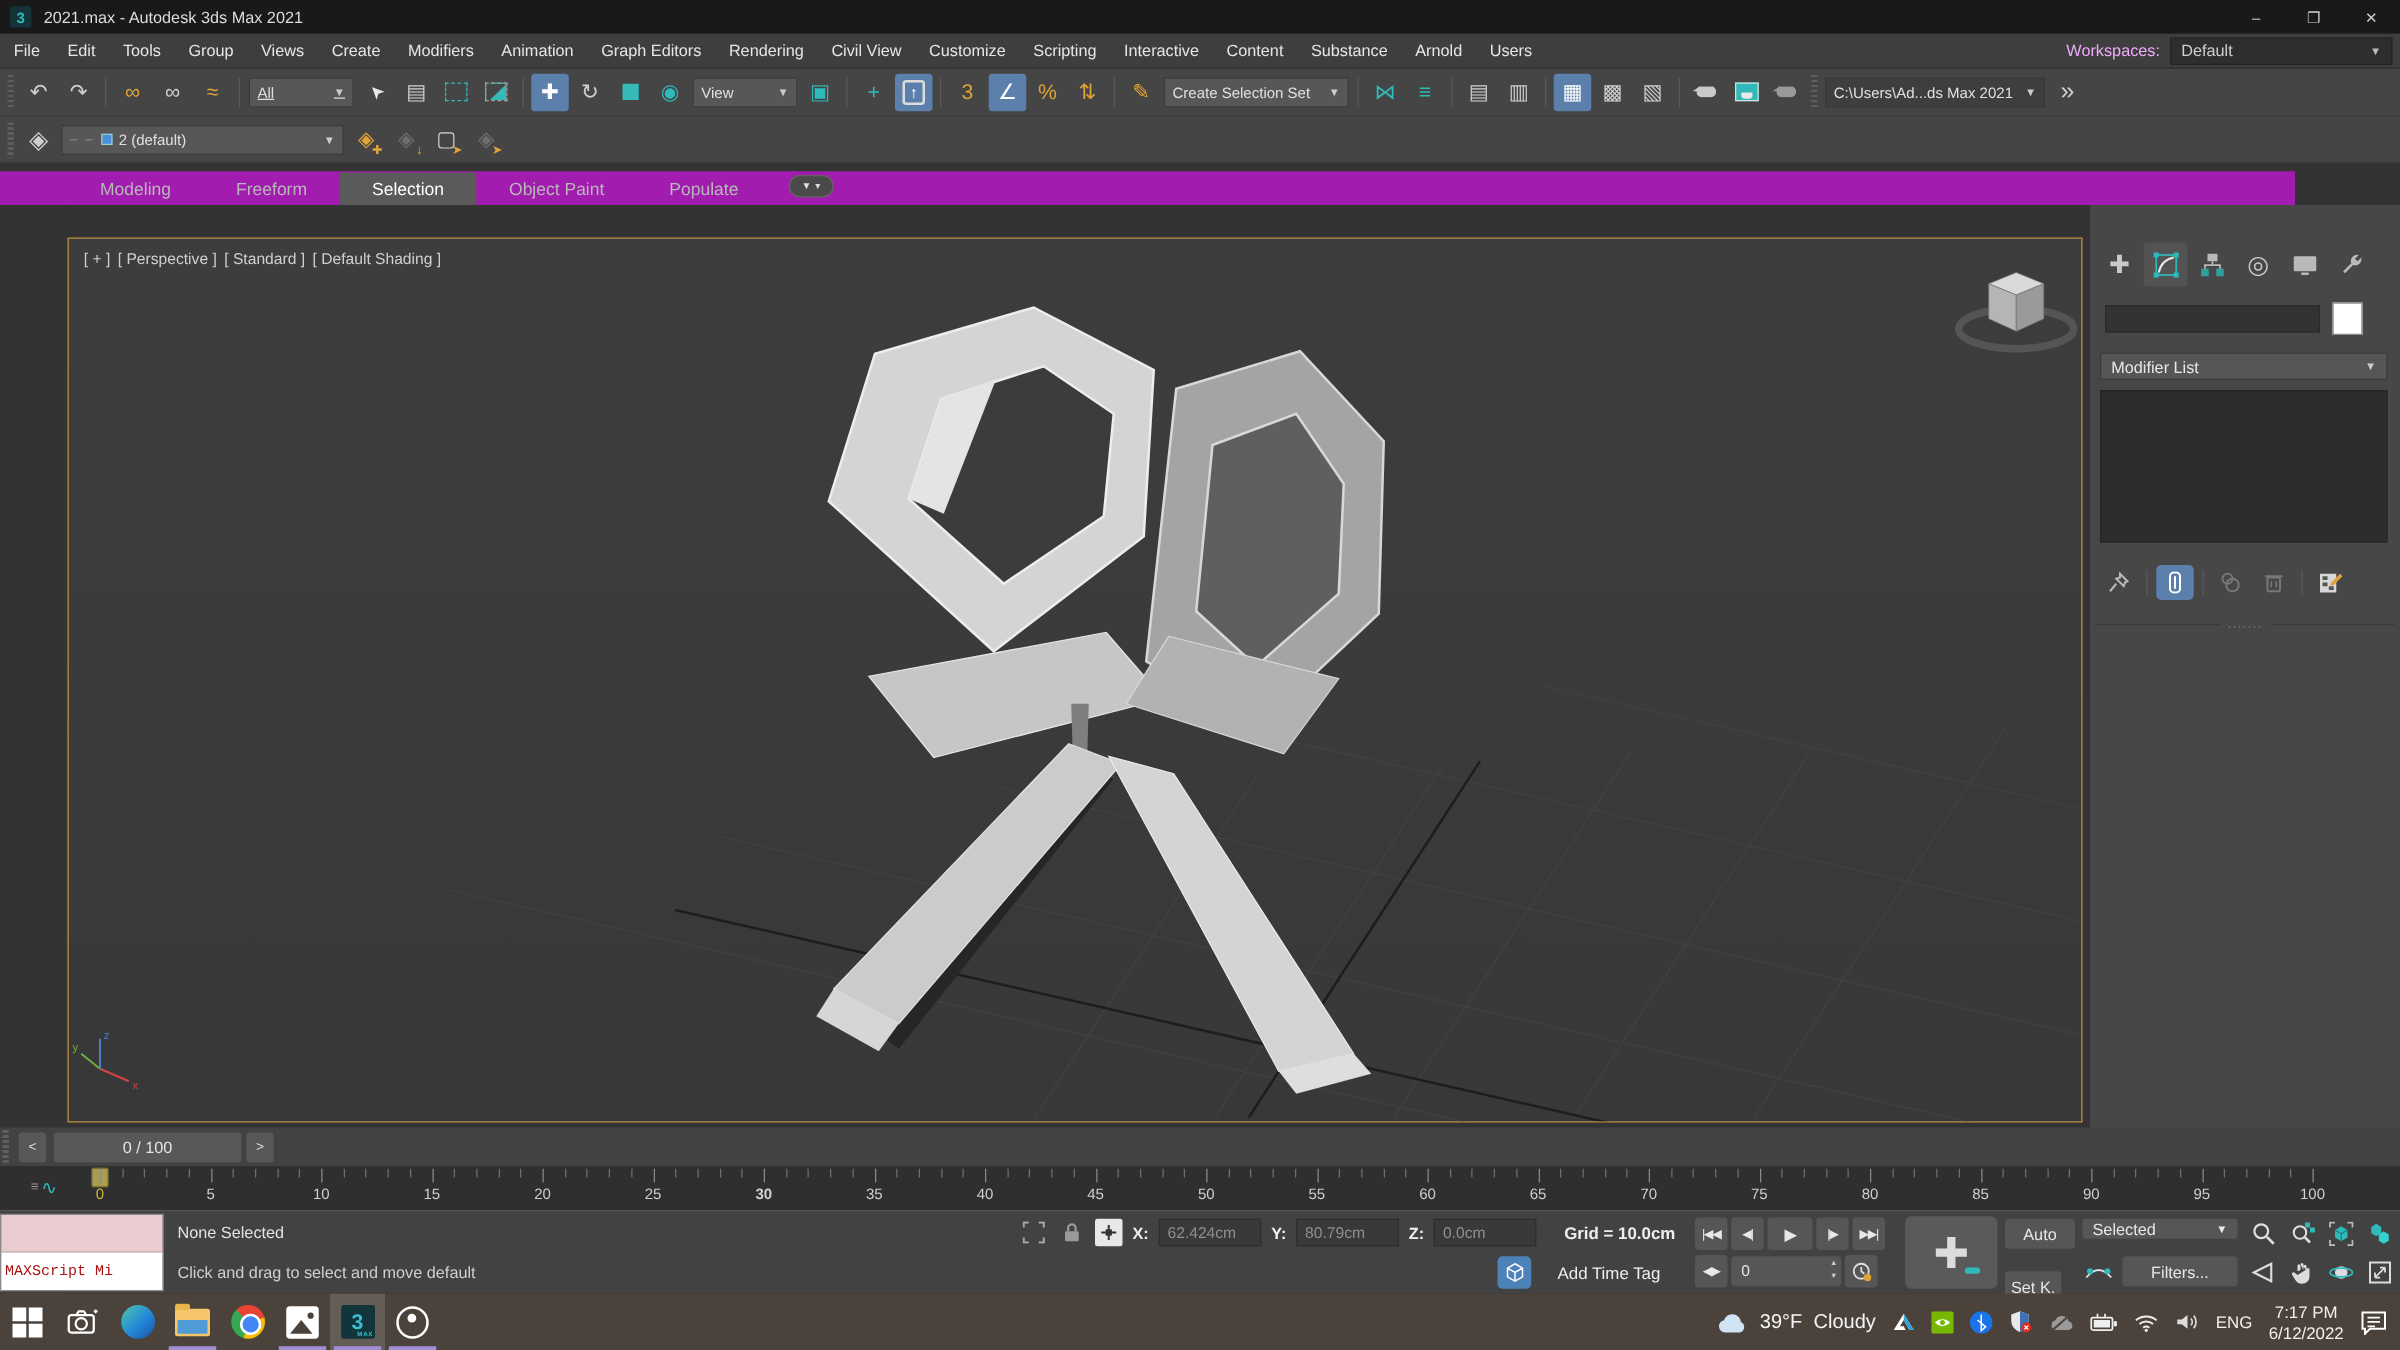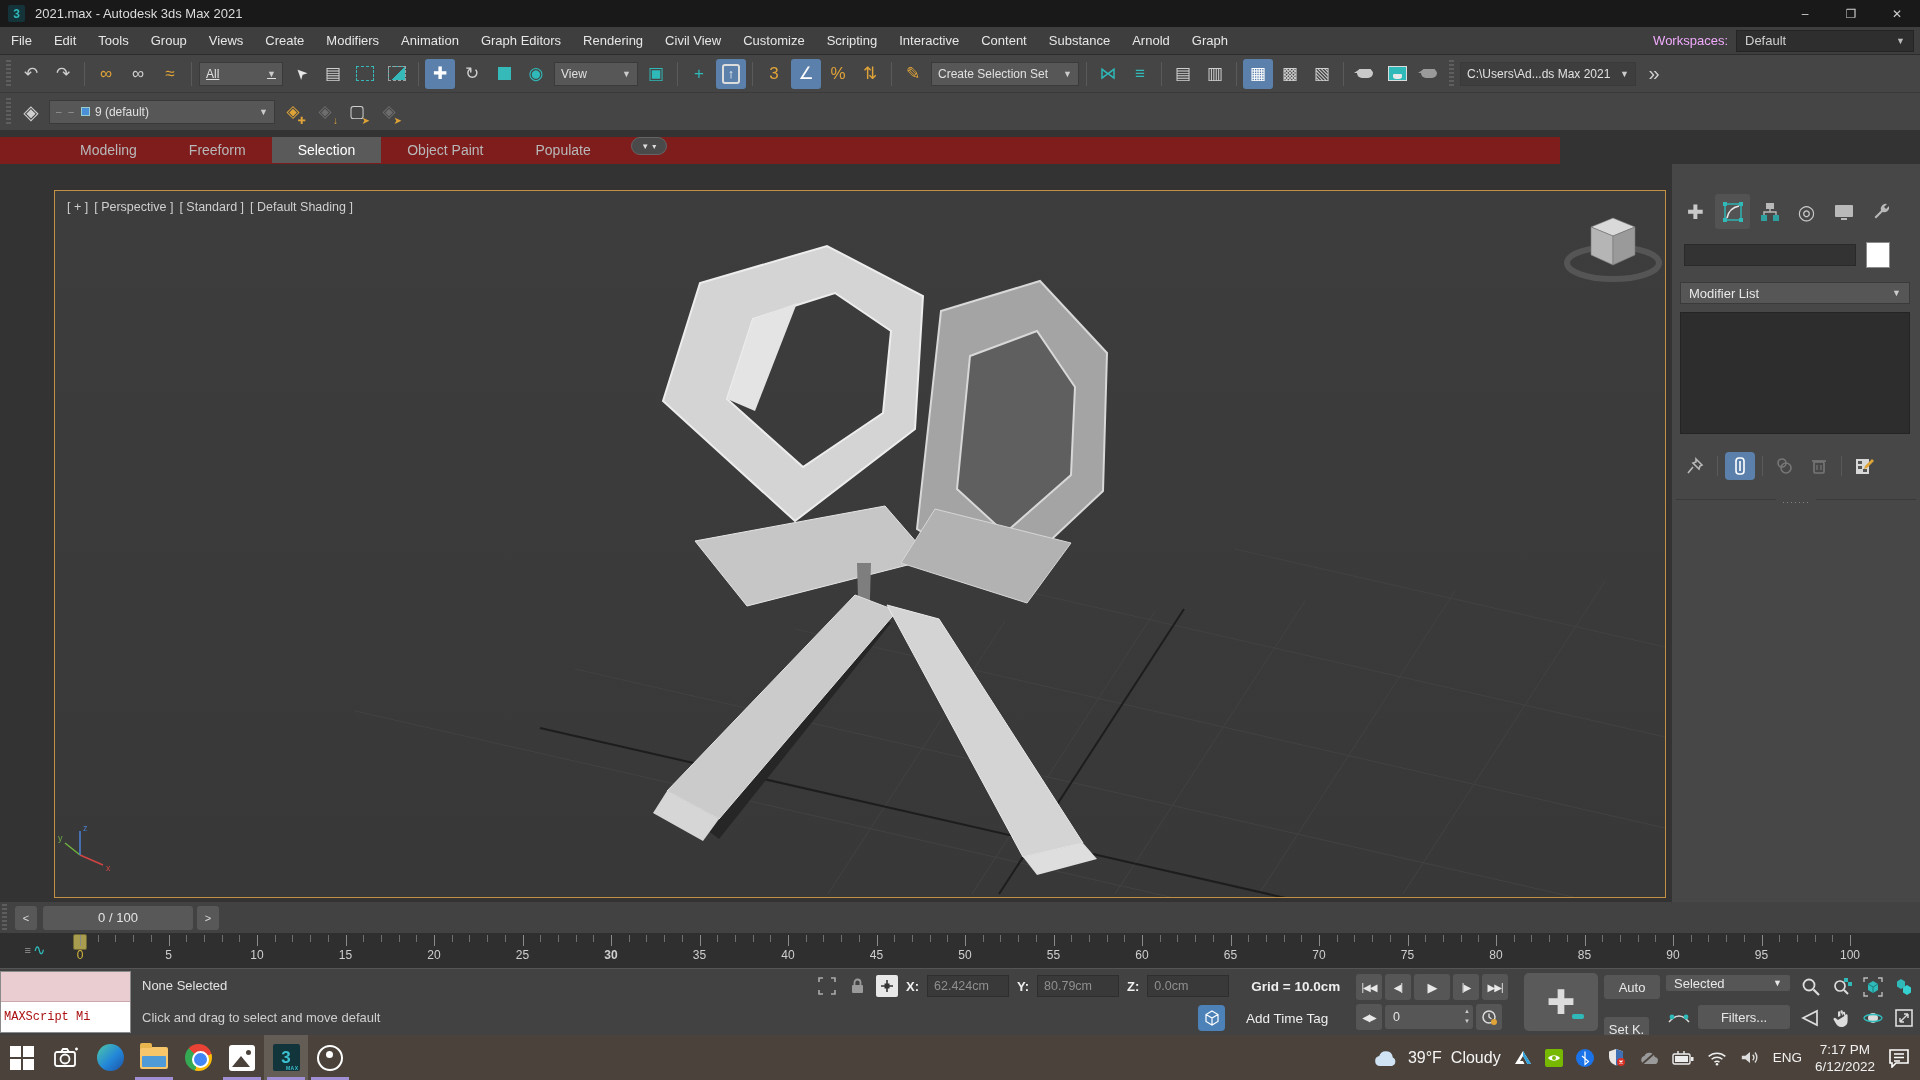--- a/index.html
+++ b/index.html
@@ -42,21 +42,21 @@
   .tealbox::before{content:"";width:13px;height:13px;background:#35b9b9}
   .teapot::before{content:"";width:16px;height:9px;background:#c9c9c9;border-radius:2px 2px 5px 5px;clip-path:polygon(0 35%,15% 0,85% 0,100% 35%,100% 100%,0 100%)}
   .teapot::after{content:"";position:absolute;left:4px;top:10px;border-top:4px solid transparent;border-right:6px solid #c9c9c9}
   .teapot.dark::before{background:#9a9a9a}.teapot.dark::after{border-right-color:#9a9a9a}
   .teapotwin::before{content:"";width:17px;height:13px;background:#2fb9b9;border:1px solid #ddd}
   .teapotwin::after{content:"";position:absolute;width:9px;height:5px;background:#e8e8e8;border-radius:1px 1px 3px 3px;bottom:10px}
   .bluesq{width:9px;height:9px;background:#4a90d9;border:1px solid #9cc;flex:none}
   .dashpre{color:#9a9a9a;letter-spacing:2px;font-size:10px}
 
   
-  .ribbonbar{position:absolute;left:0;top:137px;width:1560px;height:27px;background:#7f1d1d;display:flex;align-items:flex-start}
+  .ribbonbar{position:absolute;left:0;top:137px;width:1836px;height:27px;background:#a21caf;display:flex;align-items:center}
   .rtab{padding:0 26px;line-height:26px;font-size:14px;color:#b8b8b8}
   .rtab.active{background:#5a5a5a;color:#fff}
   .ribbon-pill{margin-left:14px;margin-bottom:4px;width:36px;height:18px;border-radius:9px;background:#4a4a4a;border:1px solid #646464;display:flex;align-items:center;justify-content:center;gap:3px;color:#ddd;font-size:8px}
 
   
   .viewport{position:absolute;left:54px;top:190px;width:1612px;height:708px;background:linear-gradient(180deg,#3d3d3d,#383838);border:1px solid #c49144}
   .vp-label{position:absolute;left:12px;top:9px;display:flex;gap:6px;font-size:12.5px;color:#cfcfcf;z-index:3}
   .vp-svg{position:absolute;inset:0}
   .left-strip{position:absolute;left:0;top:164px;width:54px;height:871px;background:#333}
   .expand-btn{position:absolute;left:14px;top:806px;width:22px;height:20px;background:#222;border:1px solid #444;color:#ddd;font-size:9px;display:flex;align-items:center;justify-content:center;border-radius:2px}
@@ -176,21 +176,21 @@
         <span class="menu-item">Animation</span>
         <span class="menu-item">Graph Editors</span>
         <span class="menu-item">Rendering</span>
         <span class="menu-item">Civil View</span>
         <span class="menu-item">Customize</span>
         <span class="menu-item">Scripting</span>
         <span class="menu-item">Interactive</span>
         <span class="menu-item">Content</span>
         <span class="menu-item">Substance</span>
         <span class="menu-item">Arnold</span>
-        <span class="menu-item">Graph</span>
+        <span class="menu-item">Users</span>
       </div>
     <div class="workspaces">
       <span class="ws-label">Workspaces:</span>
       <div class="ws-combo">
         <span>Default</span>
         <span class="arrow">▼</span>
       </div>
     </div>
   </div>
 
@@ -309,21 +309,21 @@
       </div>
     </div>
   <div class="toolbar" id="toolbar2">
       <span class="tb-grip"></span>
       <div class="tb-btn big">
         <span class="g">◈</span>
       </div>
       <div class="tb-combo " style="width: 226px;">
         <span class="dashpre">‒ ‒</span>
         <span class="bluesq"></span>
-        <span>9 (default)</span>
+        <span>2 (default)</span>
         <span class="arrow">▼</span>
       </div>
       <div class="tb-btn gold">
         <span class="g">◈</span>
         <span class="g2">✚</span>
       </div>
       <div class="tb-btn dim">
         <span class="g">◈</span>
         <span class="g2">↓</span>
       </div>

